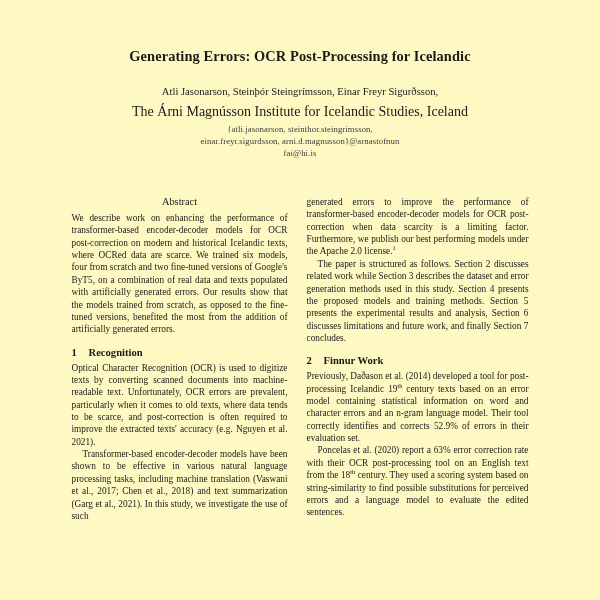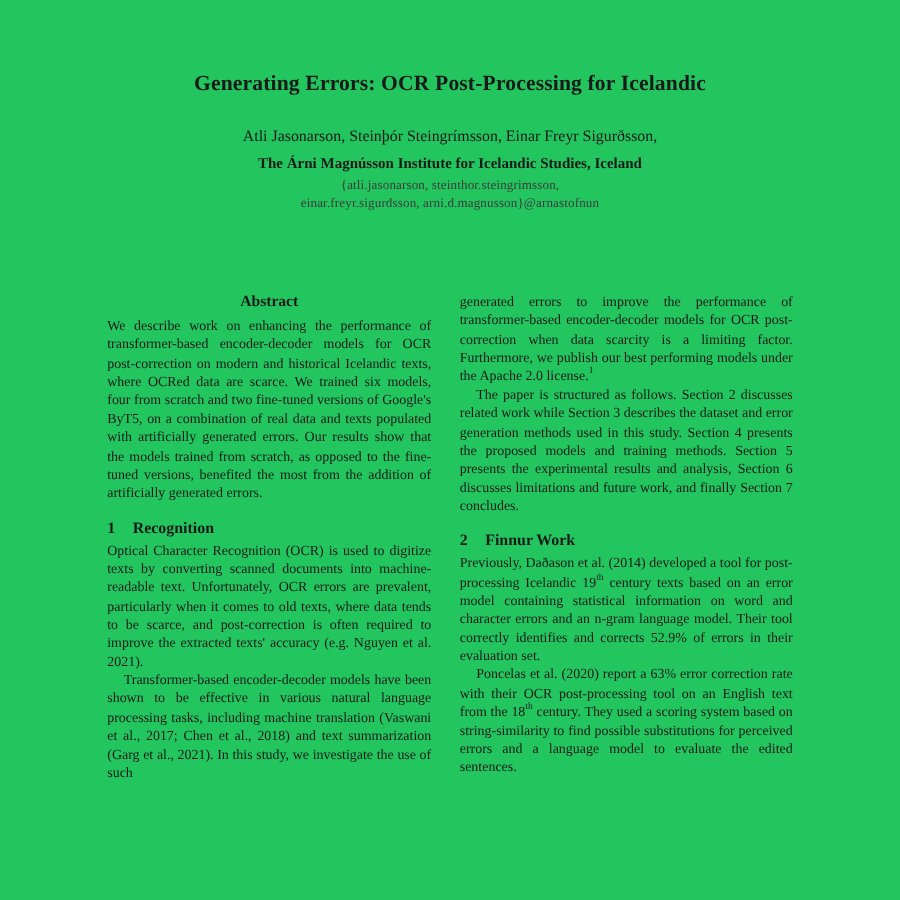--- a/index.html
+++ b/index.html
@@ -12,21 +12,21 @@
     height: 600px;
     overflow: hidden;
     font-family: "Liberation Serif", "DejaVu Serif", serif;
     color: #1a1a1a;
     -webkit-font-smoothing: antialiased;
   }
   .page {
     position: relative;
     width: 600px;
     height: 600px;
-    background: #22c55e;
+    background: #fef9c3;
     box-sizing: border-box;
     padding: 0;
   }
 
   
   .title-block {
     padding: 47px 72px 0 72px;
     text-align: center;
   }
   .paper-title {
@@ -36,22 +36,22 @@
     line-height: 1.25;
     margin: 0 0 20px 0;
   }
   .authors {
     font-size: 10.6px;
     font-weight: normal;
     line-height: 1.38;
     margin: 0 0 3px 0;
   }
   .affiliation {
-    font-size: 10px;
-    font-weight: bold;
+    font-size: 14px;
+    font-weight: normal;
     line-height: 1.35;
     margin: 2px 0 1px 0;
   }
   .emails {
     font-family: Liberation Serif, serif;
     font-size: 8.7px;
     line-height: 1.42;
     color: #3b3b3b;
     letter-spacing: 0.1px;
     margin: 0;
@@ -69,21 +69,21 @@
     gap: 19px;
   }
   .col {
     width: 216px;
   }
   .col-right { width: 222px; }
 
   .abstract-heading {
     text-align: center;
     font-size: 10.4px;
-    font-weight: bold;
+    font-weight: normal;
     margin: 0 0 5px 0;
   }
   p.body-text {
     font-size: 9.3px;
     line-height: 1.33;
     text-align: justify;
     margin: 0;
     text-indent: 0;
     hyphens: none;
   }
@@ -111,20 +111,21 @@
 
 <div class="page">
 
   <div class="title-block">
     <h1 class="paper-title">Generating Errors: OCR Post-Processing for Icelandic</h1>
     <div class="authors">Atli Jasonarson, Steinþór Steingrímsson, Einar Freyr Sigurðsson,</div>
     <div class="affiliation">The Árni Magnússon Institute for Icelandic Studies, Iceland</div>
     <div class="emails">
       <span>{atli.jasonarson, steinthor.steingrimsson,</span>
       <span>einar.freyr.sigurdsson, arni.d.magnusson}@arnastofnun</span>
+      <span>fai@hi.is</span>
     </div>
   </div>
 
   <div class="columns">
 
     <div class="col col-left">
       <div class="abstract-heading">Abstract</div>
       <p class="body-text">We describe work on enhancing the performance of transformer-based encoder-decoder models for OCR post-correction on modern and historical Icelandic texts, where OCRed data are scarce. We trained six models, four from scratch and two fine-tuned versions of Google's ByT5, on a combination of real data and texts populated with artificially generated errors. Our results show that the models trained from scratch, as opposed to the fine-tuned versions, benefited the most from the addition of artificially generated errors.</p>
 
       <div class="section-heading">

